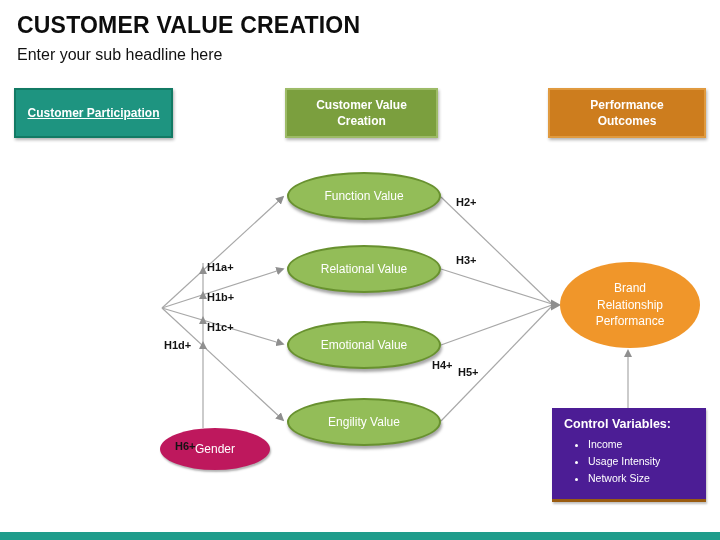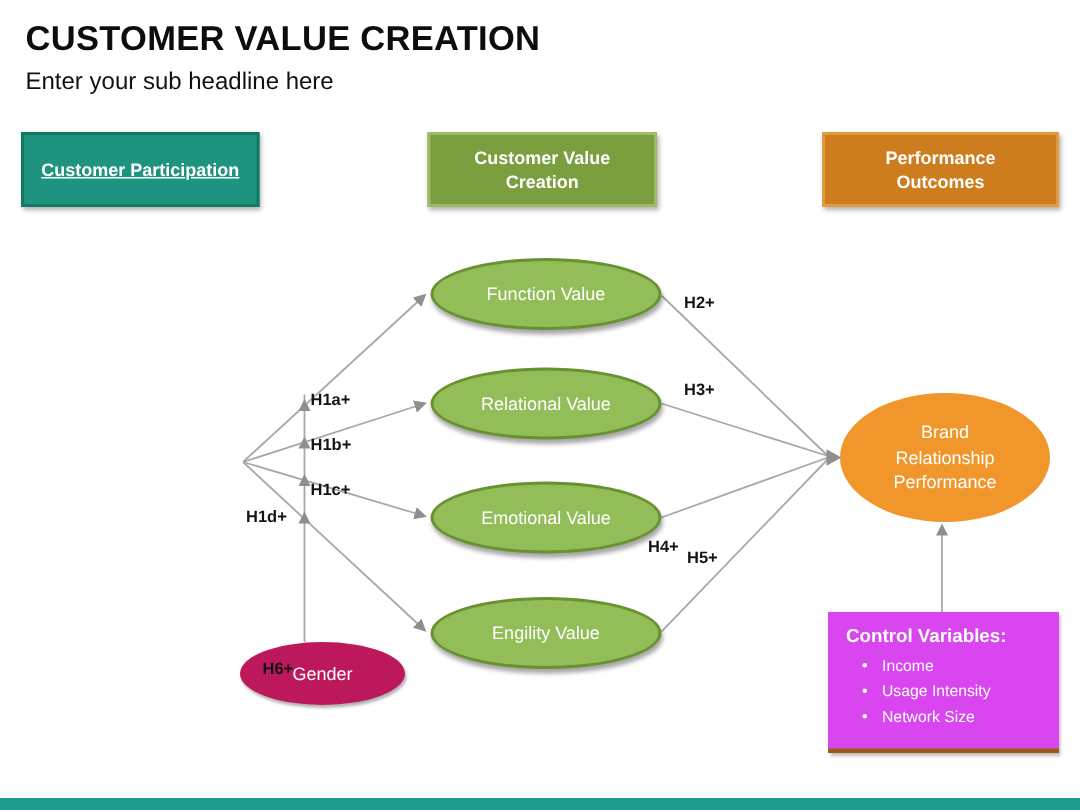--- a/index.html
+++ b/index.html
@@ -41,21 +41,21 @@
   #lbl-h1b{left:207px;top:291px;}
   #lbl-h1c{left:207px;top:321px;}
   #lbl-h1d{left:164px;top:339px;}
   #lbl-h6 {left:175px;top:400px;margin-top:40px;}
   #lbl-h2 {left:456px;top:196px;}
   #lbl-h3 {left:456px;top:254px;text-align:right;}
   #lbl-h4 {left:432px;top:311px;margin-top:48px;}
   #lbl-h5 {left:458px;top:366px;}
 
   
-  #control-box{position:absolute;left:552px;top:408px;width:154px;height:94px;background:#d946ef;
+  #control-box{position:absolute;left:552px;top:408px;width:154px;height:94px;background:#4c1d95;
                color:#ffffff;box-sizing:border-box;padding:9px 10px 6px 12px;
                border-bottom:3px solid #9a5c10;box-shadow:1px 2px 2px rgba(0,0,0,0.25);}
   #control-title{font-size:12.5px;font-weight:600;}
   #control-list{margin:7px 0 0 0;padding:0 0 0 24px;list-style:disc;}
   #control-list li{font-size:10.5px;margin-bottom:5px;}
 
   
   #bottom-bar{position:absolute;left:0;bottom:0;width:720px;height:8px;background:#1f9c8b;}
 </style>
 </head>

